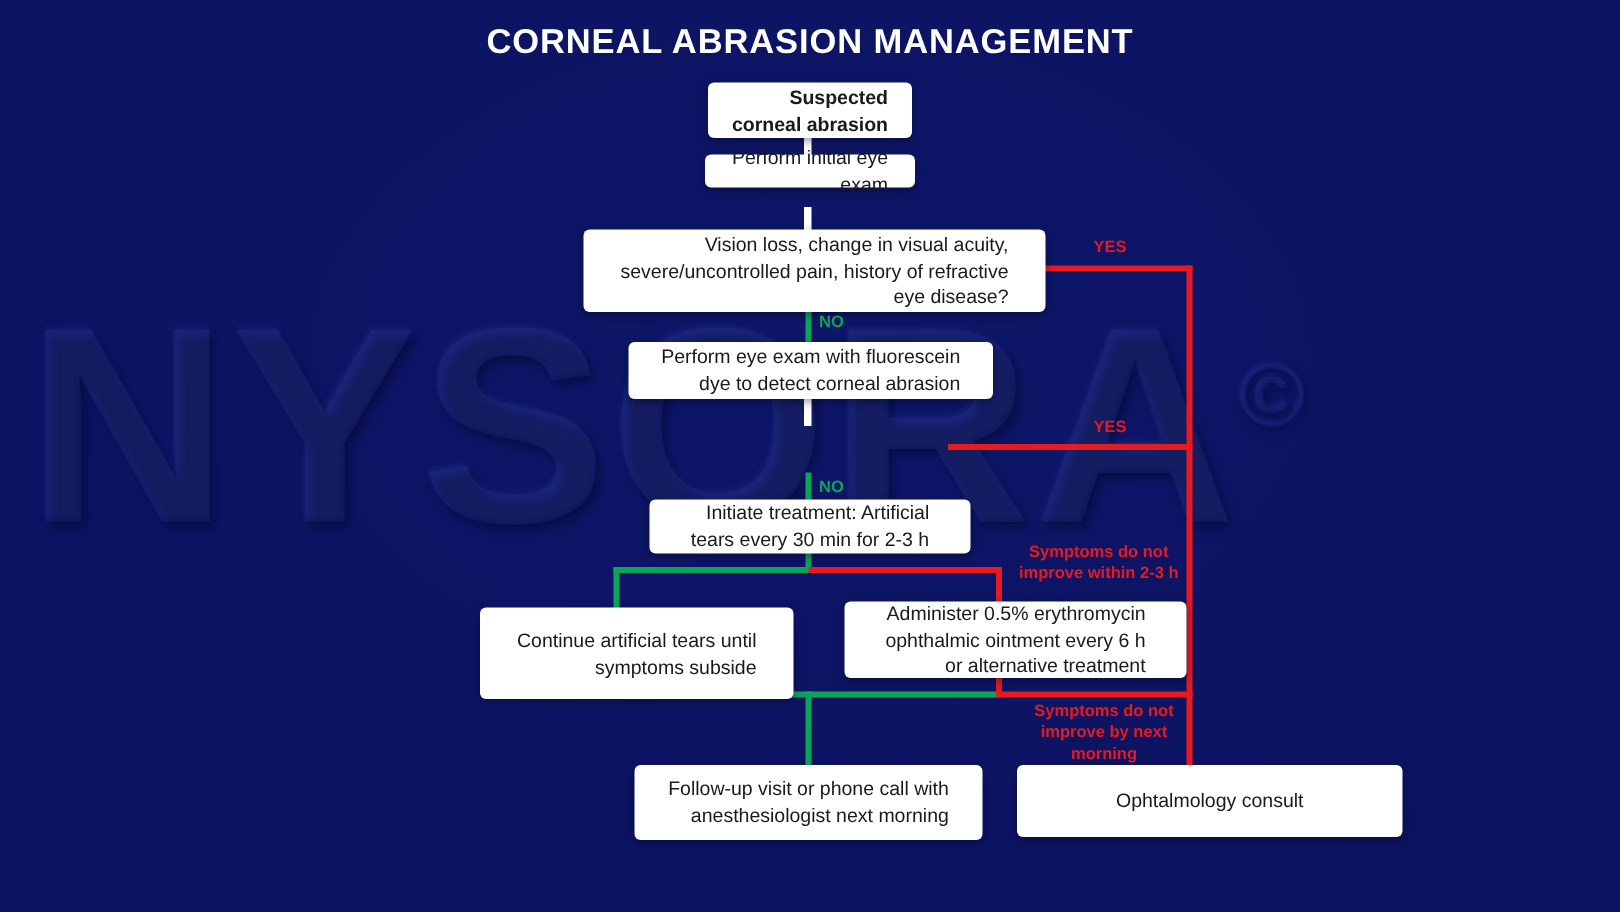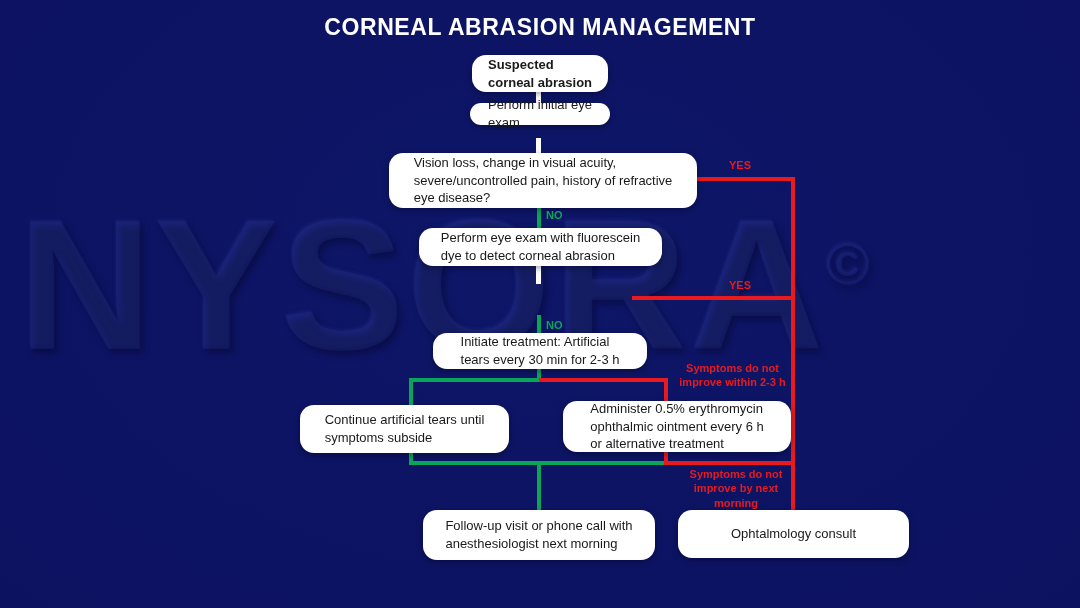--- a/index.html
+++ b/index.html
@@ -28,26 +28,26 @@
     margin:0;text-align:center;z-index:3;
     color:#ffffff;font-size:23px;font-weight:800;letter-spacing:0.6px;
   }
   .line{position:absolute;z-index:1;}
   .line.white{background:#ffffff;}
   .line.green{background:#0aa558;}
   .line.red{background:#e8191f;}
   .node{
     position:absolute;z-index:2;
     background:#ffffff;
-    border-radius:14px;
+    border-radius:4px;
     box-shadow:0 2px 6px rgba(0,0,15,0.38);
     color:#191919;
     font-size:13px;line-height:1.35;
     display:flex;align-items:center;justify-content:center;
-    text-align:left;white-space:pre-line;
+    text-align:right;white-space:pre-line;
     padding:2px 6px;box-sizing:border-box;
   }
   .node.bold{font-weight:700;}
   .edge-label{
     position:absolute;z-index:3;
     font-size:11px;font-weight:700;line-height:1.3;
     text-align:center;white-space:pre-line;
   }
   .edge-label.green{color:#0aa558;}
   .edge-label.red{color:#e8191f;}
@@ -102,23 +102,23 @@
 corneal abrasion</div>
   <div class="node" style="left:470px;top:103px;width:140px;height:22px">Perform initial eye
 exam</div>
   <div class="node" style="left:389px;top:153px;width:308px;height:55px">Vision loss, change in visual acuity,
 severe/uncontrolled pain, history of refractive
 eye disease?</div>
   <div class="node" style="left:419px;top:228px;width:243px;height:38px">Perform eye exam with fluorescein
 dye to detect corneal abrasion</div>
   <div class="node" style="left:433px;top:333px;width:214px;height:36px">Initiate treatment: Artificial
 tears every 30 min for 2-3 h</div>
-  <div class="node" style="left:300px;top:405px;width:209px;height:48px">Continue artificial tears until
+  <div class="node" style="left:320px;top:405px;width:209px;height:61px">Continue artificial tears until
 symptoms subside</div>
   <div class="node" style="left:563px;top:401px;width:228px;height:51px">Administer 0.5% erythromycin
 ophthalmic ointment every 6 h
 or alternative treatment</div>
   <div class="node" style="left:423px;top:510px;width:232px;height:50px">Follow-up visit or phone call with
 anesthesiologist next morning</div>
-  <div class="node" style="left:678px;top:510px;width:231px;height:48px">Ophtalmology consult</div>
+  <div class="node" style="left:678px;top:510px;width:257px;height:48px">Ophtalmology consult</div>
 
 
 </div>
 
 </body></html>

